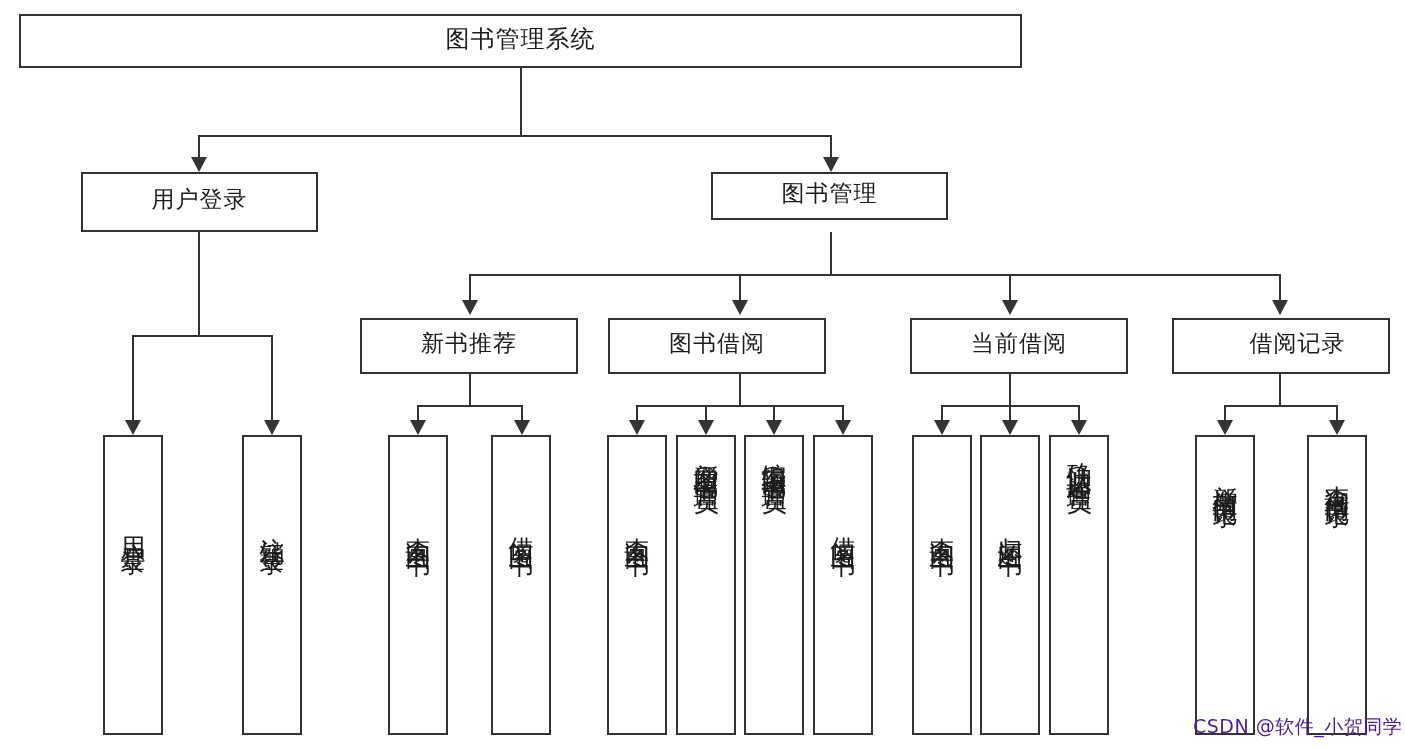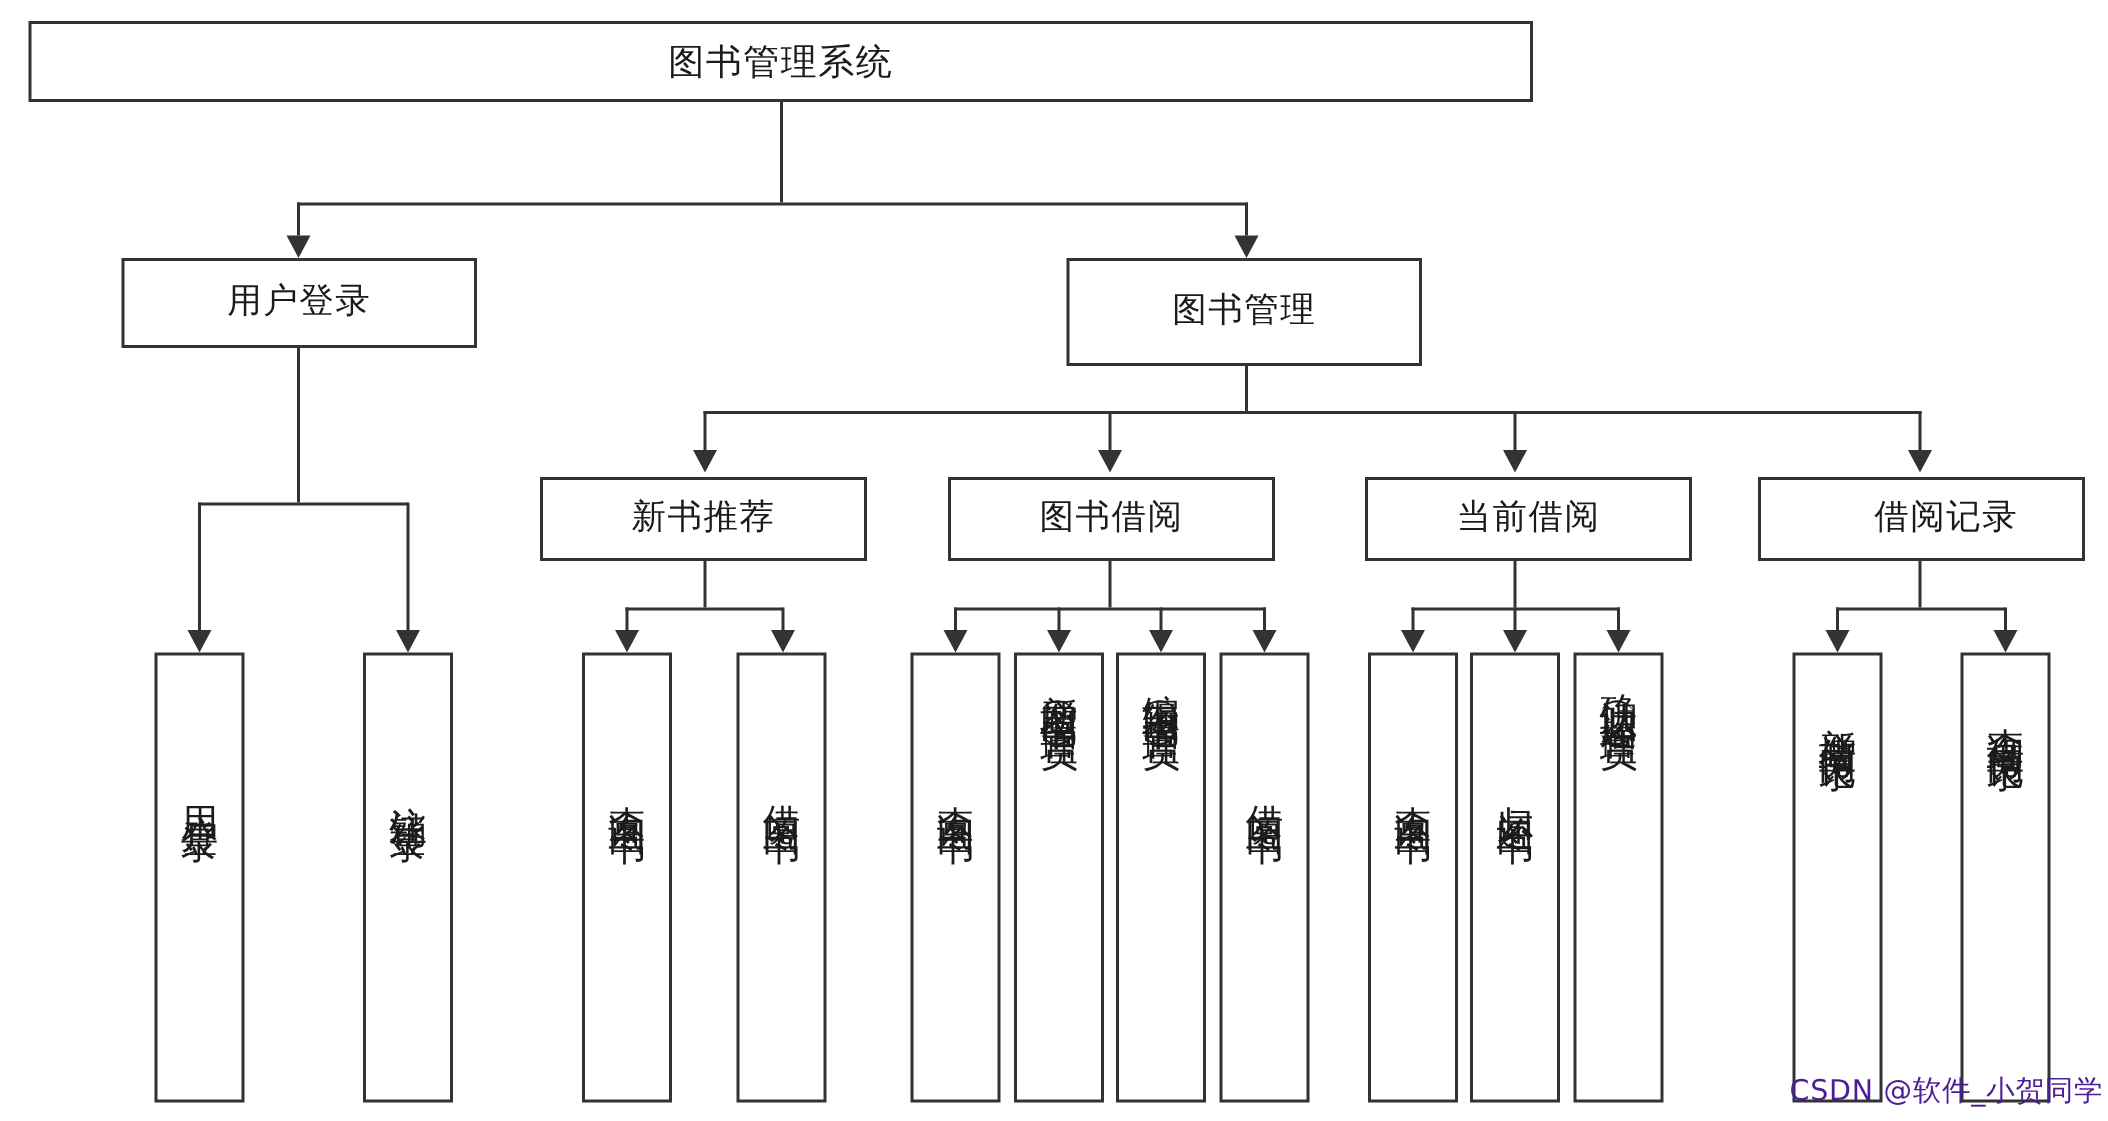--- a/index.html
+++ b/index.html
@@ -32,20 +32,21 @@
   }
   .node .lbl {
     display: block;
     line-height: 1.18;
     white-space: nowrap;
   }
   
   .node.horiz .lbl {
     font-size: 23px;
     letter-spacing: 1px;
+    font-family: Liberation Mono, monospace;
   }
   .node.root .lbl { font-size: 24px; letter-spacing: 1px; }
 
   
   .node.vert {
     align-items: flex-start;
     justify-content: center;
     padding-top: 6px;
   }
   .node.vert .lbl {
@@ -151,28 +152,28 @@
   <div class="arrow" style="left:1217px; top:420px;"></div>
   <div class="arrow" style="left:1329px; top:420px;"></div>
 
   <div class="node horiz root" style="left:19px; top:14px; width:1003px; height:54px;">
     <span class="lbl">图书管理系统</span>
   </div>
 
   <div class="node horiz" style="left:81px; top:172px; width:237px; height:60px;">
     <span class="lbl">用户登录</span>
   </div>
-  <div class="node horiz" style="left:711px; top:172px; width:237px; height:72px;">
+  <div class="node horiz" style="left:711px; top:172px; width:237px; height:48px;">
     <span class="lbl">图书管理</span>
   </div>
 
   <div class="node horiz" style="left:360px; top:318px; width:218px; height:56px;">
     <span class="lbl">新书推荐</span>
   </div>
-  <div class="node horiz" style="left:632px; top:318px; width:218px; height:56px;">
+  <div class="node horiz" style="left:608px; top:318px; width:218px; height:56px;">
     <span class="lbl">图书借阅</span>
   </div>
   <div class="node horiz" style="left:910px; top:318px; width:218px; height:56px;">
     <span class="lbl">当前借阅</span>
   </div>
   <div class="node horiz" style="left:1172px; top:318px; width:218px; height:56px;padding-left:33px;">
     <span class="lbl">借阅记录</span>
   </div>
 
   <div class="node vert" style="left:103px; top:435px; width:60px; height:300px; padding-top:80px;">

